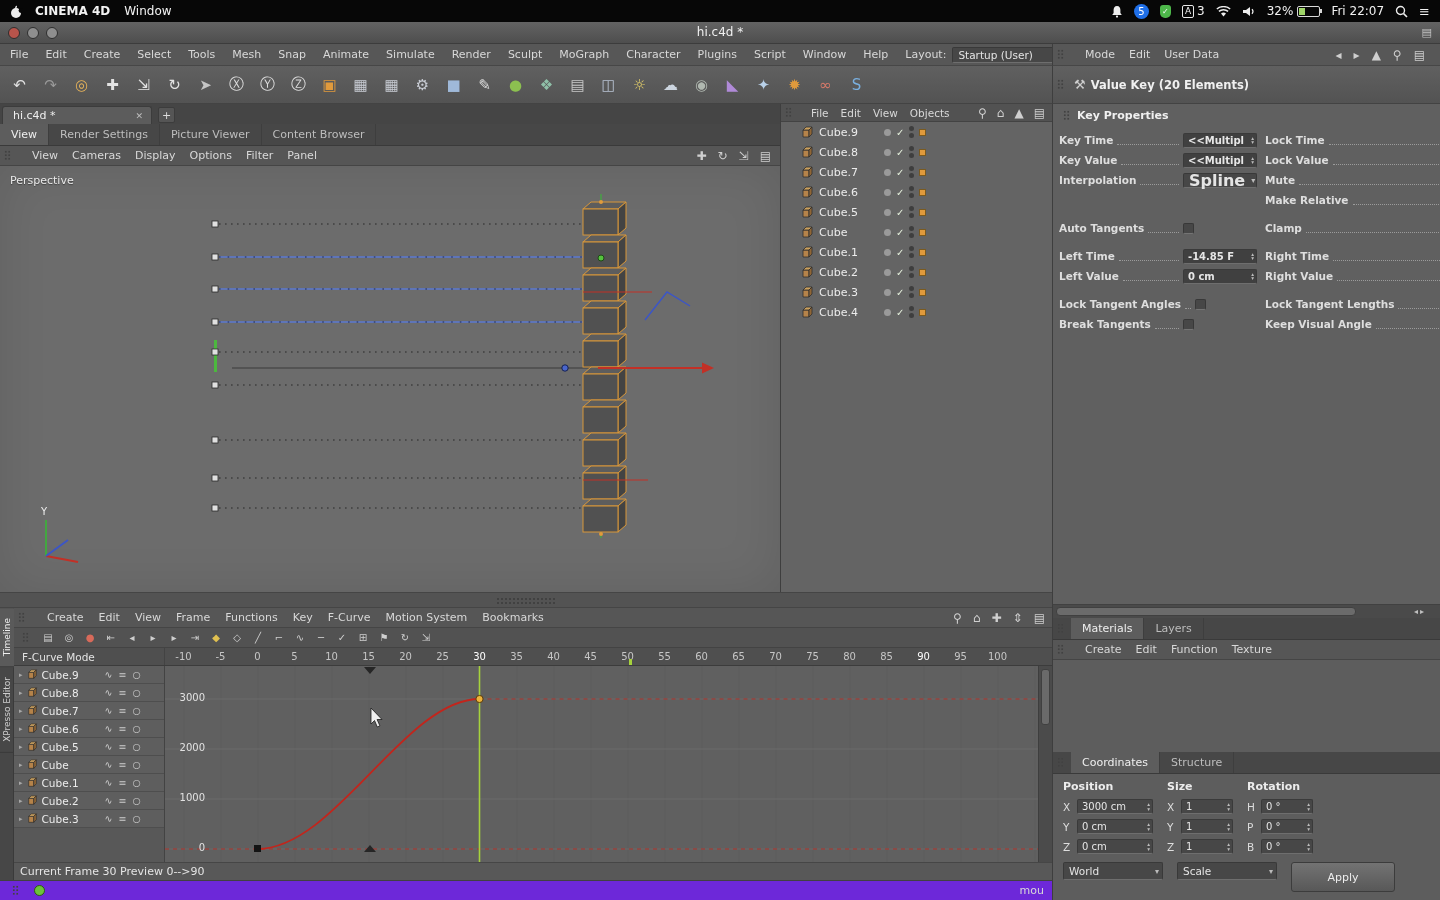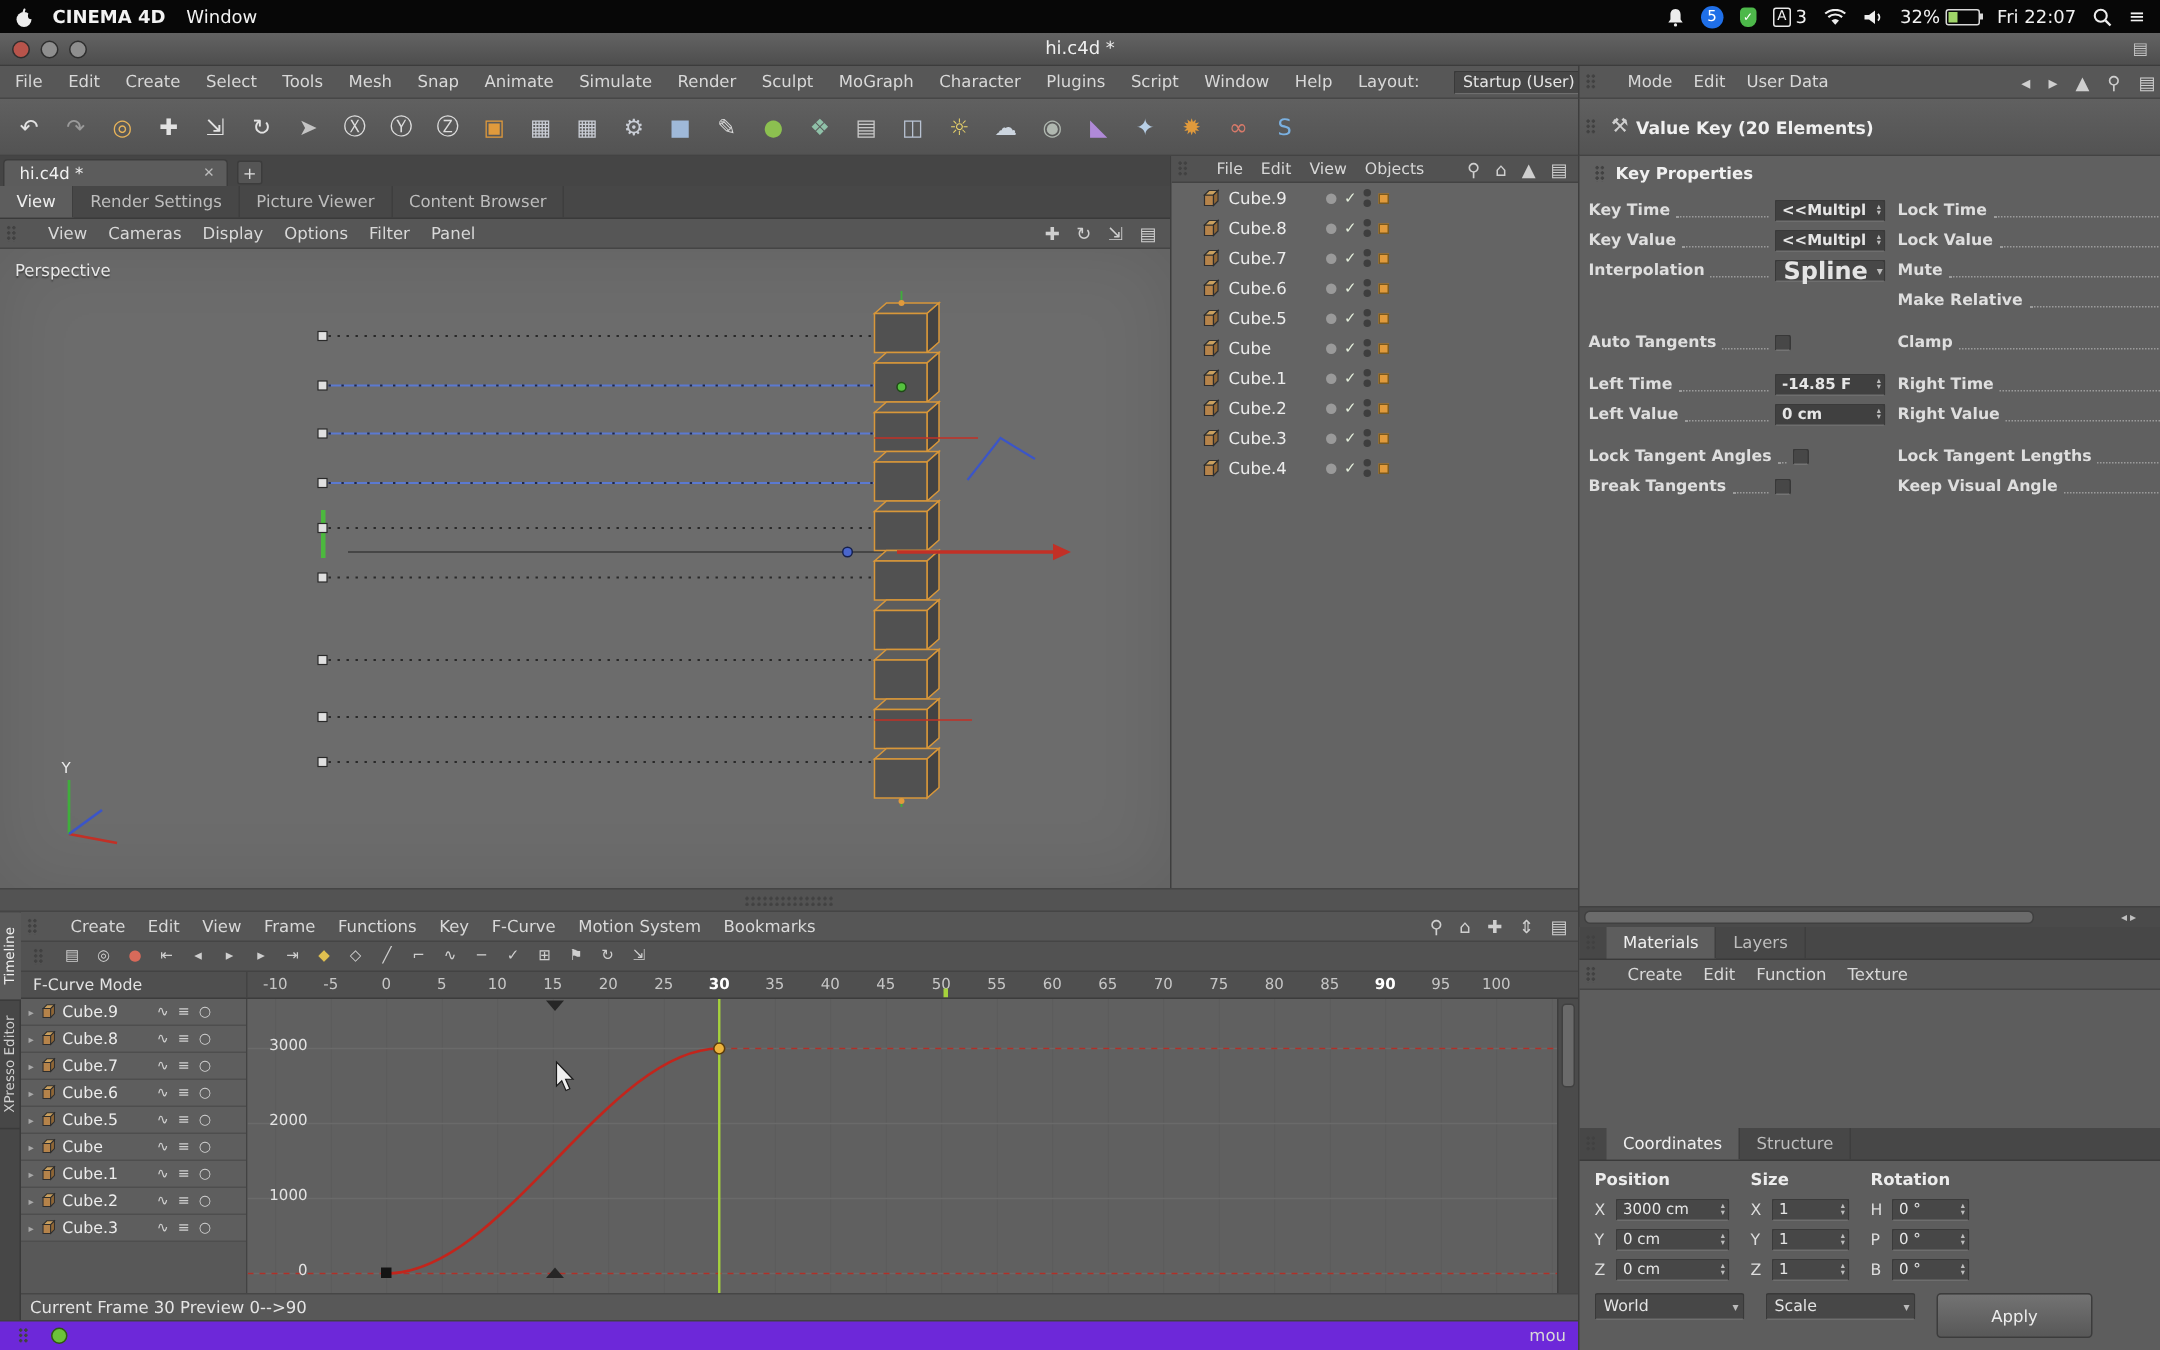--- a/index.html
+++ b/index.html
@@ -30,26 +30,26 @@
   border-bottom:1px solid #3c3c3c;}
 .tl-dots{position:absolute;left:8px;top:5px;display:flex;gap:7px;}
 .tl-dots i{width:12px;height:12px;border-radius:50%;border:1px solid #2e2e2e;}
 .tl-close{background:#b8544b;}.tl-min{background:#8e8e8e;}.tl-zoom{background:#8e8e8e;}
 .win-title{position:absolute;left:0;right:0;top:3px;text-align:center;color:#f0f0f0;font-size:12px;}
 .tl-right-ic{position:absolute;right:8px;top:4px;color:#c2c2c2;font-size:11px;}
 
 .menubar{left:0;top:44px;width:1052px;height:22px;background:#575757;border-bottom:1px solid #474747;
   display:flex;align-items:center;padding-left:10px;gap:17px;}
 .menubar .mitem{white-space:nowrap;}
-.layoutwrap{margin-left:auto;display:flex;align-items:center;gap:23px;padding-right:6px;}
+.layoutwrap{margin-left:auto;display:flex;align-items:center;gap:6px;padding-right:6px;}
 .dd{background:#474747;border:1px solid #393939;border-bottom-color:#6e6e6e;border-radius:2px;height:16px;
   display:flex;align-items:center;padding:0 3px 0 5px;font-size:10.5px;color:#e4e4e4;}
 .dd .caret{margin-left:auto;font-size:8px;color:#bbb;padding-left:6px;}
 .am-menubar{left:1052px;top:44px;width:388px;height:22px;background:#575757;border-bottom:1px solid #474747;
-  border-left:1px solid #3e3e3e;display:flex;align-items:center;gap:14px;padding-right:0;}
+  border-left:1px solid #3e3e3e;display:flex;align-items:center;gap:14px;padding-right:12px;}
 .am-menubar .ric{margin-left:auto;display:flex;gap:6px;}
 
 .toolbar{left:0;top:66px;width:1052px;height:38px;background:linear-gradient(#606060,#535353);
   border-bottom:1px solid #434343;display:flex;align-items:center;padding:0 6px;gap:4px;}
 .tbtn{width:27px;height:30px;display:flex;align-items:center;justify-content:center;font-size:15px;
   border-radius:3px;flex:none;}
 .am-title{left:1052px;top:66px;width:388px;height:38px;background:linear-gradient(#606060,#535353);
   border-bottom:1px solid #434343;border-left:1px solid #3e3e3e;display:flex;align-items:center;}
 .am-title b{color:#f0f0f0;font-size:11.5px;margin-left:2px;}
 
@@ -135,21 +135,21 @@
 .tl-menu{height:20px;background:#565656;border-bottom:1px solid #454545;display:flex;align-items:center;gap:15px;}
 .tl-menu .ric{margin-left:auto;display:flex;gap:5px;padding-right:4px;}
 .tl-tools{height:20px;background:#525252;border-bottom:1px solid #434343;display:flex;align-items:center;gap:3px;padding-left:4px;}
 .ttb{width:18px;height:16px;display:flex;align-items:center;justify-content:center;font-size:10px;color:#cfcfcf;
   border-radius:2px;flex:none;}
 .tl-header{height:18px;background:#4f4f4f;border-bottom:1px solid #3c3c3c;display:flex;position:relative;}
 .tl-mode{width:151px;flex:none;display:flex;align-items:center;padding-left:8px;color:#e2e2e2;font-size:10.5px;
   border-right:1px solid #434343;}
 .ruler{width:887px;position:relative;white-space:nowrap;overflow:hidden;}
 .rnum{display:inline-block;width:37px;text-align:center;font-size:10px;color:#c6c6c6;line-height:17px;}
-.rnum[data-active]{color:#ffffff;font-weight:bold;}
+.rnum[data-active]{color:#ffffff;font-weight:normal;}
 .rtick{position:absolute;left:464px;bottom:0;width:3px;height:6px;background:#a6d23c;}
 .tl-body{height:196px;display:flex;position:relative;}
 .tracks{width:151px;flex:none;background:#585858;border-right:1px solid #434343;overflow:hidden;}
 .trow{display:flex;align-items:center;height:18px;border-bottom:1px solid #4e4e4e;padding:0 4px 0 5px;gap:4px;background:#5e5e5e;}
 .tarr{color:#a8a8a8;font-size:7px;flex:none;}
 .tname{width:58px;color:#ececec;white-space:nowrap;font-size:10.5px;}
 .tic{color:#cfcfcf;font-size:9.5px;flex:none;padding:0 1px;}
 .graph{width:873px;position:relative;background:#606060;overflow:hidden;}
 .vlab{position:absolute;left:8px;width:32px;text-align:right;font-size:10px;color:#e2e2e2;}
 .vlab:nth-of-type(1){top:26px;}.vlab:nth-of-type(2){top:76px;}

